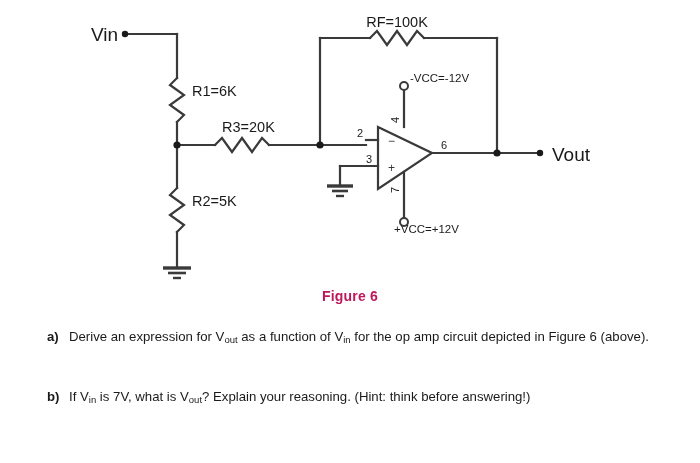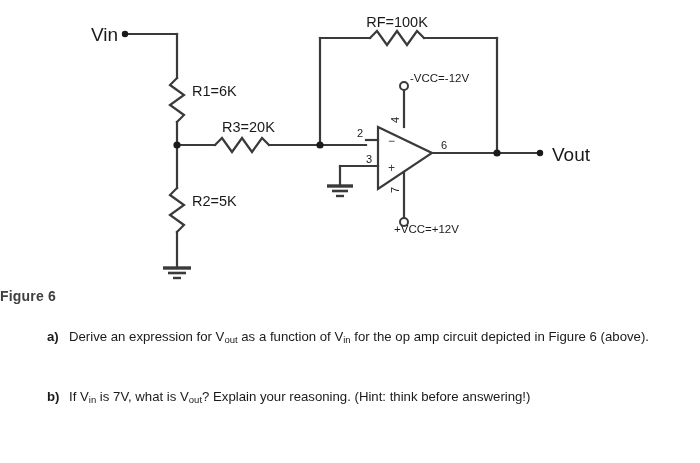--- a/index.html
+++ b/index.html
@@ -20,25 +20,25 @@
     left: 0;
     top: 0;
     width: 700px;
     height: 300px;
   }
   .fig-caption {
     position: absolute;
     left: 0;
     top: 288px;
     width: 700px;
-    text-align: left;
+    text-align: center;
     font-size: 14px;
     font-weight: bold;
     letter-spacing: 0.2px;
-    color: #404040;
+    color: #be185d;
   }
   .question-block {
     position: absolute;
     left: 47px;
     width: 625px;
     font-size: 13.2px;
     line-height: 1.45;
     color: #1a1a1a;
   }
   #question-a { top: 327px; }

